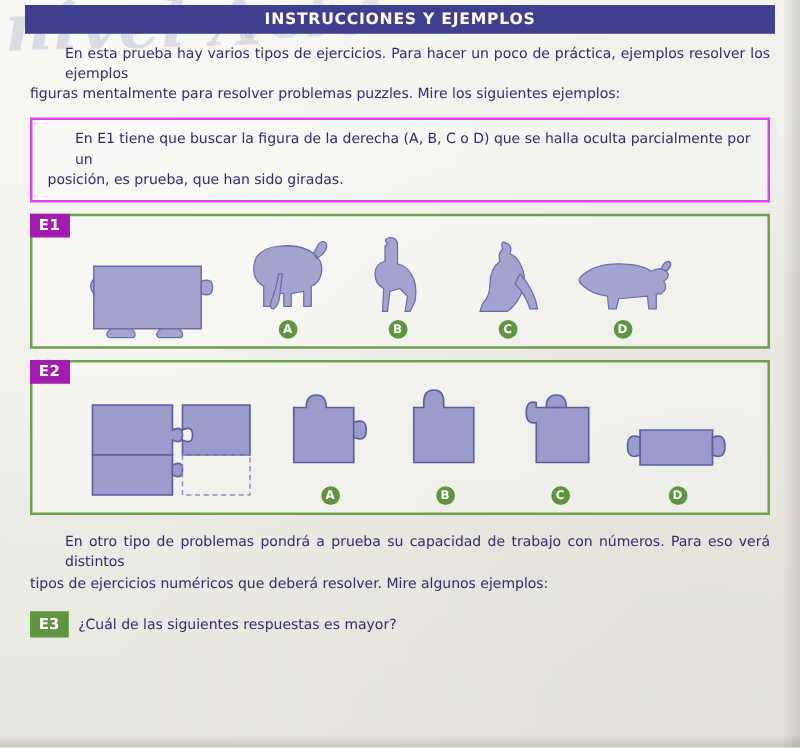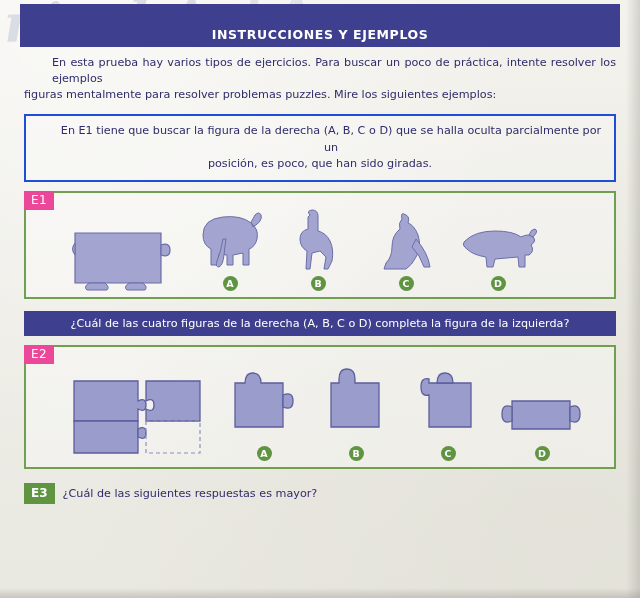--- a/index.html
+++ b/index.html
@@ -56,43 +56,42 @@
 
   
   .header-bar {
     margin: 4px 10px 0 10px;
     background: #3f3f8f;
     color: #ffffff;
     text-align: center;
     font-size: 12.5px;
     font-weight: bold;
     letter-spacing: 0.6px;
-    padding: 23px 0 5px 0;
+    padding: 3px 0 5px 0;
   }
 
   
   .intro {
     margin: 8px 14px 0 14px;
     font-size: 11.2px;
     line-height: 1.45;
     color: #2f2c6b;
     text-align: justify;
   }
   .intro .indent { padding-left: 28px; }
 
   
   .inst-box {
     margin: 10px 14px 0 14px;
-    border: 2px solid #1d4ed8;
+    border: 2px solid #d946ef;
     padding: 7px 12px;
     font-size: 11.2px;
     line-height: 1.5;
     color: #2f2c6b;
     background: rgba(255,255,255,0.25);
-    text-align: center;
   }
   .inst-box .first { padding-left: 22px; }
 
   
   .q-banner {
     margin: 12px 14px 0 14px;
     background: #3f3f8f;
     color: #ffffff;
     font-size: 11.2px;
     padding: 6px 0;
@@ -103,24 +102,24 @@
   .ex-panel {
     position: relative;
     margin: 9px 14px 0 14px;
     border: 2px solid #6f9f4f;
     background: rgba(255,255,255,0.35);
   }
   .ex-tag {
     position: absolute;
     left: -2px;
     top: -2px;
-    background: #ec4899;
+    background: #a21caf;
     color: #fff;
     font-size: 12px;
-    font-weight: normal;
+    font-weight: bold;
     padding: 2px 7px 3px 7px;
     letter-spacing: 0.5px;
   }
 
   .ex-row {
     display: flex;
     align-items: flex-end;
     justify-content: flex-start;
     padding: 10px 12px 6px 12px;
     min-height: 80px;
@@ -198,27 +197,27 @@
 <div class="page"></div>
 
 <div class="ghost-text">nivel A</div>
 <div class="ghost-text2">vel A</div>
 
 <div class="content">
 
   <div class="header-bar">INSTRUCCIONES Y EJEMPLOS</div>
 
   <div class="intro">
-    <div class="indent">En esta prueba hay varios tipos de ejercicios. Para buscar un poco de práctica, intente resolver los ejemplos</div>
+    <div class="indent">En esta prueba hay varios tipos de ejercicios. Para hacer un poco de práctica, ejemplos resolver los ejemplos</div>
     <div>figuras mentalmente para resolver problemas puzzles. Mire los siguientes ejemplos:</div>
   </div>
 
   <div class="inst-box">
     <div class="first">En E1 tiene que buscar la figura de la derecha (A, B, C o D) que se halla oculta parcialmente por un</div>
-    <div>posición, es poco, que han sido giradas.</div>
+    <div>posición, es prueba, que han sido giradas.</div>
   </div>
 
   <div class="ex-panel">
     <div class="ex-tag">E1</div>
     <div class="ex-row" style="padding-left:30px; gap:0;">
 
       <div class="shape-cell" style="width:130px;">
         <svg width="105" height="66" viewBox="0 0 105 66">
           <path d="M6 8 L92 8 L92 58 L6 58 Z" fill="#a3a5d0" stroke="#6b6da8" stroke-width="1.2"></path>
           <path d="M92 20 q9 -3 9 5 q0 8 -9 5 Z" fill="#a3a5d0" stroke="#6b6da8" stroke-width="1.2"></path>
@@ -264,21 +263,20 @@
             <path d="M10 20 Q20 10 40 10 Q58 10 66 16 Q74 12 78 16 Q82 20 76 24 Q80 30 74 34 L70 34 L70 46 L64 46 L63 36 L40 38 L38 46 L32 46 L31 36 Q18 34 12 28 Q6 24 10 20 Z" fill="#a3a5d0" stroke="#6b6da8" stroke-width="1"></path>
             <path d="M78 16 Q84 10 80 8 Q76 8 74 14 Z" fill="#a3a5d0" stroke="#6b6da8" stroke-width="1"></path>
           </svg>
         </div>
         <div class="opt-label">D</div>
       </div>
 
     </div>
   </div>
 
-  <div class="q-banner">¿Cuál de las cuatro figuras de la derecha (A, B, C o D) completa la figura de la izquierda?</div>
 
   <div class="ex-panel">
     <div class="ex-tag">E2</div>
     <div class="ex-row" style="padding-left:26px; min-height:96px;">
 
       <div class="shape-cell" style="width:166px; height:86px;">
         <svg width="150" height="86" viewBox="0 0 150 86">
           <path d="M14 6 L78 6 L78 26 Q86 22 86 30 Q86 38 78 34 L78 46 L14 46 Z" fill="#9a9ccb" stroke="#5c5e9d" stroke-width="1.3"></path>
           <path d="M86 6 L140 6 L140 46 L86 46 L86 34 Q94 38 94 30 Q94 22 86 26 Z" fill="#9a9ccb" stroke="#5c5e9d" stroke-width="1.3"></path>
           <path d="M14 46 L78 46 L78 78 L14 78 Z" fill="#9a9ccb" stroke="#5c5e9d" stroke-width="1.3"></path>
@@ -323,20 +321,24 @@
             <path d="M16 20 Q6 16 6 27 Q6 38 16 34 Z" fill="#9a9ccb" stroke="#5c5e9d" stroke-width="1.3"></path>
             <path d="M74 20 Q84 16 84 27 Q84 38 74 34 Z" fill="#9a9ccb" stroke="#5c5e9d" stroke-width="1.3"></path>
           </svg>
         </div>
         <div class="opt-label">D</div>
       </div>
 
     </div>
   </div>
 
+  <div class="intro" style="margin-top:14px;">
+    <div class="indent">En otro tipo de problemas pondrá a prueba su capacidad de trabajo con números. Para eso verá distintos</div>
+    <div>tipos de ejercicios numéricos que deberá resolver. Mire algunos ejemplos:</div>
+  </div>
 
   <div class="e3-wrap">
     <div class="e3-head">
       <div class="e3-tag">E3</div>
       <div class="e3-q">¿Cuál de las siguientes respuestas es mayor?</div>
     </div>
 
   </div>
 
 </div>

